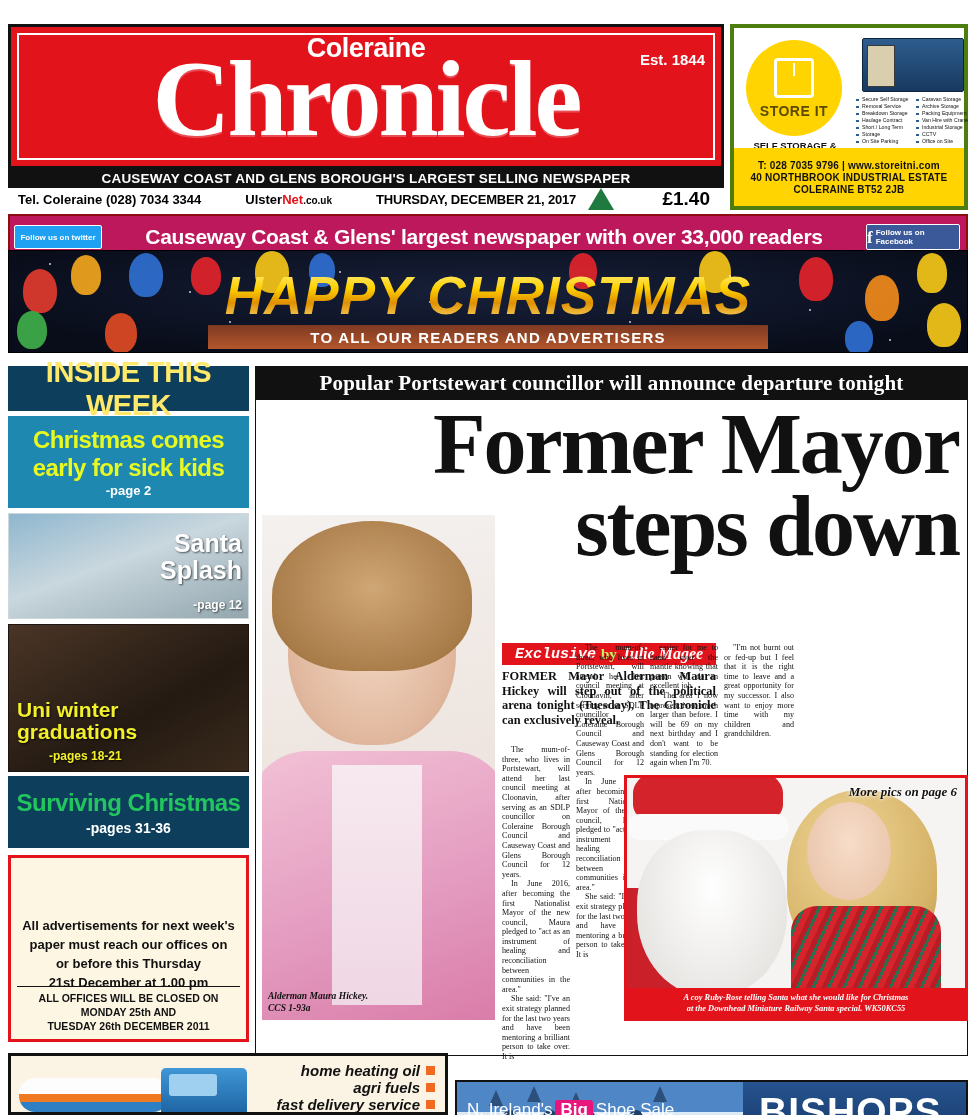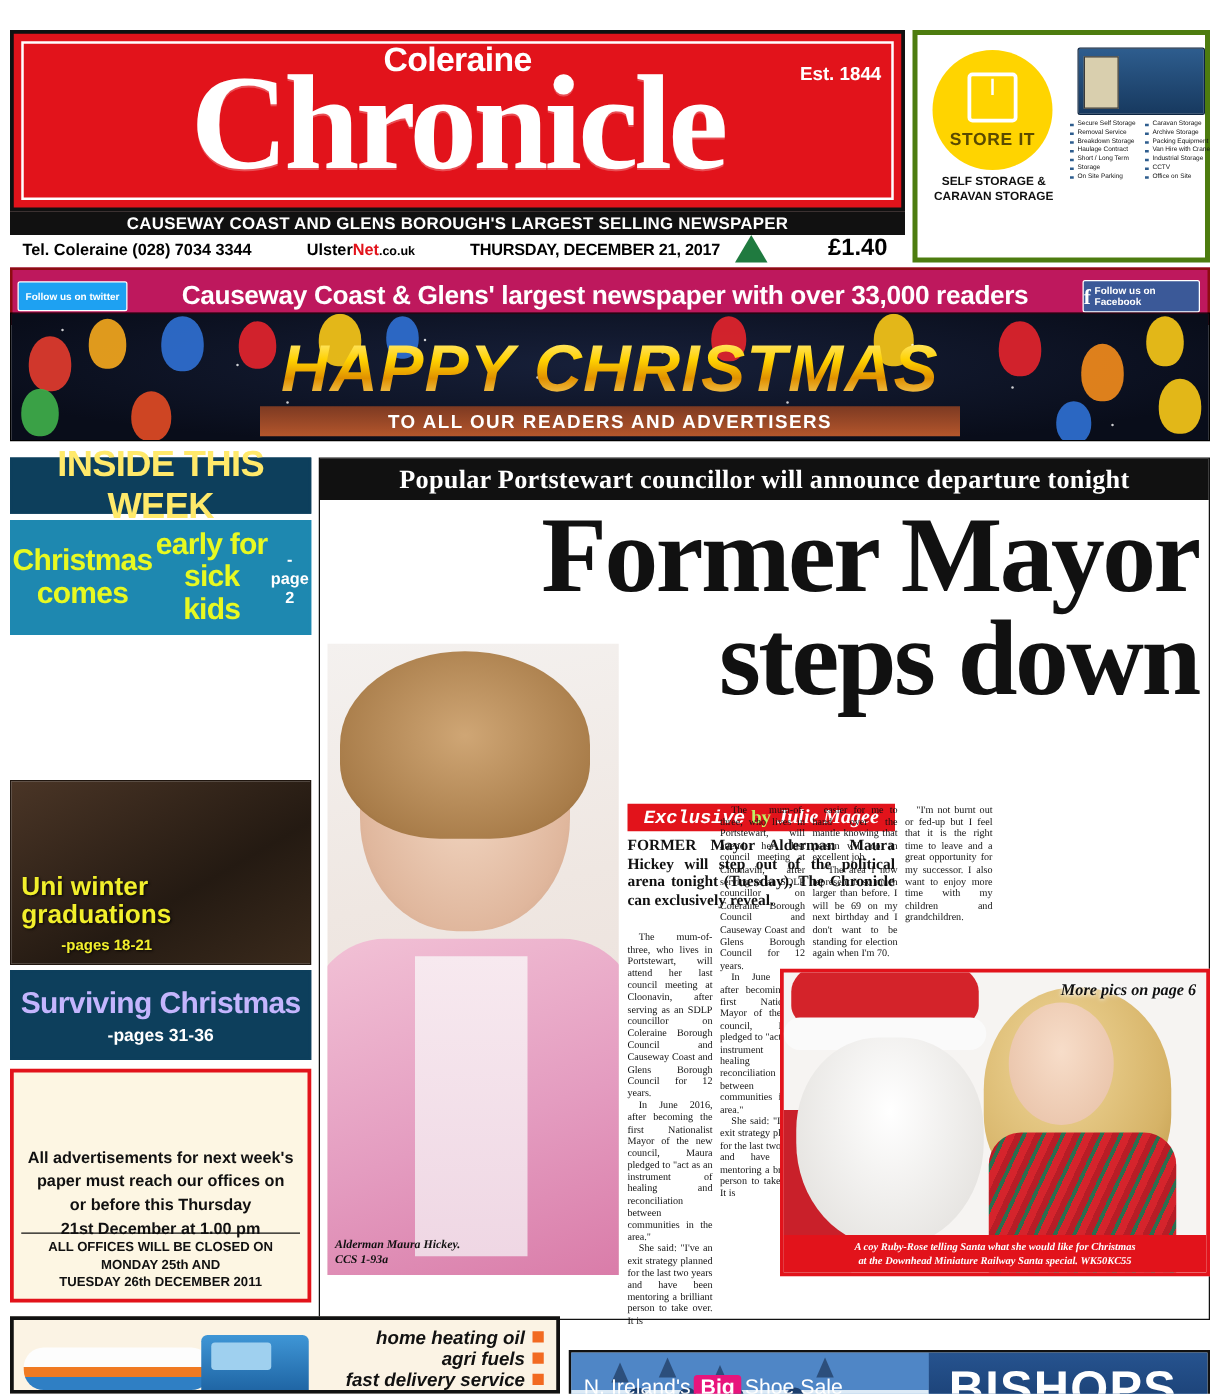--- a/index.html
+++ b/index.html
@@ -99,42 +99,42 @@
   #si-foot{position:absolute;left:0;right:0;bottom:0;height:58px;background:#ffd400;
            display:flex;flex-direction:column;align-items:center;justify-content:center;
            gap:1px;}
   #si-foot div{font-weight:bold;font-size:10px;color:#111;letter-spacing:.2px;}
 
   
   #sidebar{left:8px;top:366px;width:241px;height:690px;}
   #itw{left:0;top:0;width:241px;height:45px;background:#0d3f5c;border:2px solid #0d3f5c;}
   #itw span{color:#ffe96a;font-weight:bold;font-size:29px;letter-spacing:-.5px;}
   #promo1{left:0;top:50px;width:241px;height:92px;background:#1e88b0;
-          border:2px solid #1e88b0;gap:2px;}
+          border:2px solid #1e88b0;flex-direction:column;gap:2px;}
   #promo1 .t{color:#e8f921;font-weight:bold;font-size:24px;line-height:26px;
           letter-spacing:-.6px;}
   #promo1 .p{color:#fff;font-weight:bold;font-size:13px;}
   #santaphoto{left:0;top:147px;width:241px;height:106px;overflow:hidden;
           background:linear-gradient(160deg,#8fb7cf,#c9d7de 45%,#93a6ae);
           border:1px solid #cfd8dc;}
   #santaphoto .lbl{position:absolute;right:6px;top:16px;text-align:right;
           color:#fff;font-weight:bold;font-size:25px;line-height:27px;
           text-shadow:1px 1px 2px rgba(0,0,0,.6);}
   #santaphoto .pg{position:absolute;right:6px;bottom:6px;color:#fff;font-weight:bold;
           font-size:12px;text-shadow:1px 1px 2px rgba(0,0,0,.6);}
   #unipic{left:0;top:258px;width:241px;height:148px;overflow:hidden;
           background:linear-gradient(150deg,#4a3526,#241a12 60%,#3a2a1c);
           border:1px solid #20160f;}
   #unipic .lbl{position:absolute;left:8px;bottom:28px;color:#f2ef2c;font-weight:bold;
           font-size:21px;line-height:22px;text-shadow:1px 1px 2px rgba(0,0,0,.8);}
   #unipic .pg{position:absolute;left:40px;bottom:8px;color:#f2ef2c;font-weight:bold;
           font-size:12px;text-shadow:1px 1px 2px rgba(0,0,0,.8);}
   #promo2{left:0;top:410px;width:241px;height:72px;background:#0d3f5c;
           border:2px solid #0d3f5c;flex-direction:column;gap:3px;}
-  #promo2 .t{color:#c4b5fd;font-weight:bold;font-size:24px;letter-spacing:-.5px;}
+  #promo2 .t{color:#22c55e;font-weight:bold;font-size:24px;letter-spacing:-.5px;}
   #promo2 .p{color:#fff;font-weight:bold;font-size:14px;}
 
   
   #deadline{left:0;top:489px;width:241px;height:187px;background:#fdf6e3;
           border:3px solid #e2131b;}
   #dl-head{position:absolute;left:0;right:0;top:0;height:54px;background:#e2131b;
           display:flex;flex-direction:column;align-items:center;justify-content:center;}
   #dl-head div{color:#fff;font-weight:bold;font-size:17px;letter-spacing:.6px;}
   #dl-body{position:absolute;left:6px;right:6px;top:58px;text-align:center;
           font-weight:bold;font-size:13px;line-height:19px;color:#111;}
@@ -306,20 +306,25 @@
     <div class="si-list" id="si-l2">
       <ul>
         <li>Caravan Storage</li>
         <li>Archive Storage</li>
         <li>Packing Equipment</li>
         <li>Van Hire with Crane</li>
         <li>Industrial Storage</li>
         <li>CCTV</li>
         <li>Office on Site</li>
       </ul>
+    </div>
+    <div id="si-foot">
+      <div>T: 028 7035 9796  |  www.storeitni.com</div>
+      <div>40 NORTHBROOK INDUSTRIAL ESTATE</div>
+      <div>COLERAINE BT52 2JB</div>
     </div>
   </div>
 
   <div class="blk" id="socialbar">
     <div id="tw">Follow us on twitter</div>
     <div id="socialtext">Causeway Coast &amp; Glens' largest newspaper with over 33,000 readers</div>
     <div id="fb">
         <span class="f">f</span>
         <span>Follow us on Facebook</span>
       </div>
@@ -362,20 +367,27 @@
     <div class="blk ctr" id="itw">
       <span>INSIDE THIS WEEK</span>
     </div>
 
     <div class="blk ctr" id="promo1">
       <div class="t">Christmas comes</div>
       <div class="t">early for sick kids</div>
       <div class="p">-page 2</div>
     </div>
 
+    <div class="blk" id="santaphoto">
+      <div class="lbl">
+        <div>Santa</div>
+        <div>Splash</div>
+      </div>
+      <div class="pg">-page 12</div>
+    </div>
 
     <div class="blk" id="unipic">
       <div class="lbl">
         <div>Uni winter</div>
         <div>graduations</div>
       </div>
       <div class="pg">-pages 18-21</div>
     </div>
 
     <div class="blk ctr" id="promo2">

